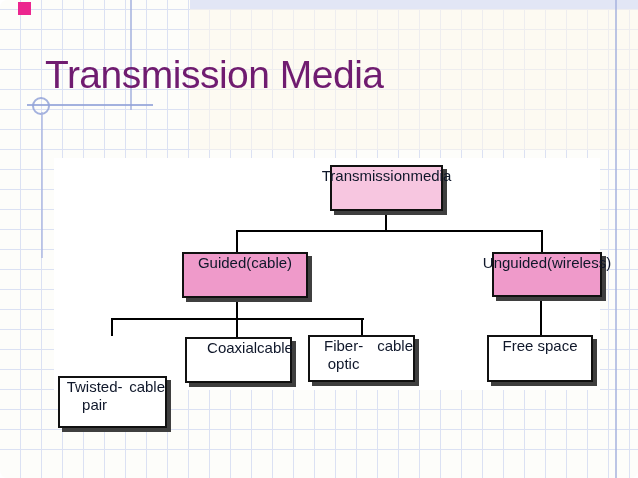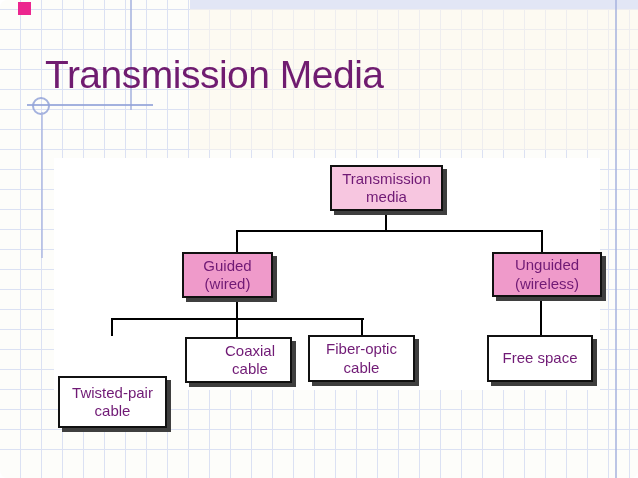--- a/index.html
+++ b/index.html
@@ -19,23 +19,23 @@
   #accent-v-right{left:615px;top:0;width:2px;height:478px;background:#A5B1DE;opacity:.75;}
   #accent-v-title{left:130px;top:0;width:2px;height:110px;background:#A9B5E0;opacity:.8;}
   #bullet-square{left:18px;top:2px;width:13px;height:13px;background:#EC268F;}
   #page-title{left:45px;top:53px;font-size:39px;letter-spacing:-0.5px;color:#701C70;white-space:nowrap;}
   #title-underline{left:27px;top:104px;width:126px;height:2px;background:#93A3D8;opacity:.85;}
   #circle-decor{left:32px;top:97px;width:14px;height:14px;border:2px solid #93A3D8;border-radius:50%;opacity:.85;background:transparent;}
   #decor-vline{left:41px;top:112px;width:2px;height:146px;background:#A9B5E0;opacity:.7;}
   #diagram-panel{left:54px;top:158px;width:546px;height:232px;background:#FFFFFF;}
   .conn{position:absolute;background:#000;}
   .box{
-    position:absolute;display:flex;flex-direction:column;justify-content:center;
+    position:absolute;display:flex;flex-direction:row;justify-content:center;
     border:2px solid #111;box-shadow:4px 4px 0 #3F3F3F;box-sizing:border-box;
-    font-size:15px;line-height:1.22;color:#701a75;text-align:center;
+    font-size:15px;line-height:1.22;color:#0f172a;text-align:center;
   }
 </style>
 </head>
 <body>
 
 <div id="slide">
 
   <div class="abs" id="top-band"></div>
   <div class="abs" id="cream-region"></div>
   <div class="abs" id="accent-v-right"></div>
@@ -57,23 +57,23 @@
   <div class="conn" style="left:111px;top:318px;width:253px;height:2px;"></div>
   <div class="conn" style="left:111px;top:318px;width:2px;height:18px;"></div>
   <div class="conn" style="left:361px;top:318px;width:2px;height:17px;"></div>
   <div class="conn" style="left:540px;top:297px;width:2px;height:38px;"></div>
 
   <div class="box" style="left: 330px; top: 165px; width: 113px; height: 46px; background-color: rgb(247, 198, 224);">
     <span>Transmission</span>
     <span>media</span>
   </div>
 
-  <div class="box" style="left: 182px; top: 252px; width: 91px; height: 46px; background-color: rgb(239, 154, 202);">
+  <div class="box" style="left: 182px; top: 252px; width: 126px; height: 46px; background-color: rgb(239, 154, 202);">
     <span>Guided</span>
-    <span>(wired)</span>
+    <span>(cable)</span>
   </div>
 
   <div class="box" style="left: 492px; top: 252px; width: 110px; height: 45px; background-color: rgb(239, 154, 202);">
     <span>Unguided</span>
     <span>(wireless)</span>
   </div>
 
   <div class="box" style="left: 58px; top: 336px; width: 109px; height: 52px; background-color: rgb(255, 255, 255); margin-top: 40px;">
     <span>Twisted-pair</span>
     <span>cable</span>

